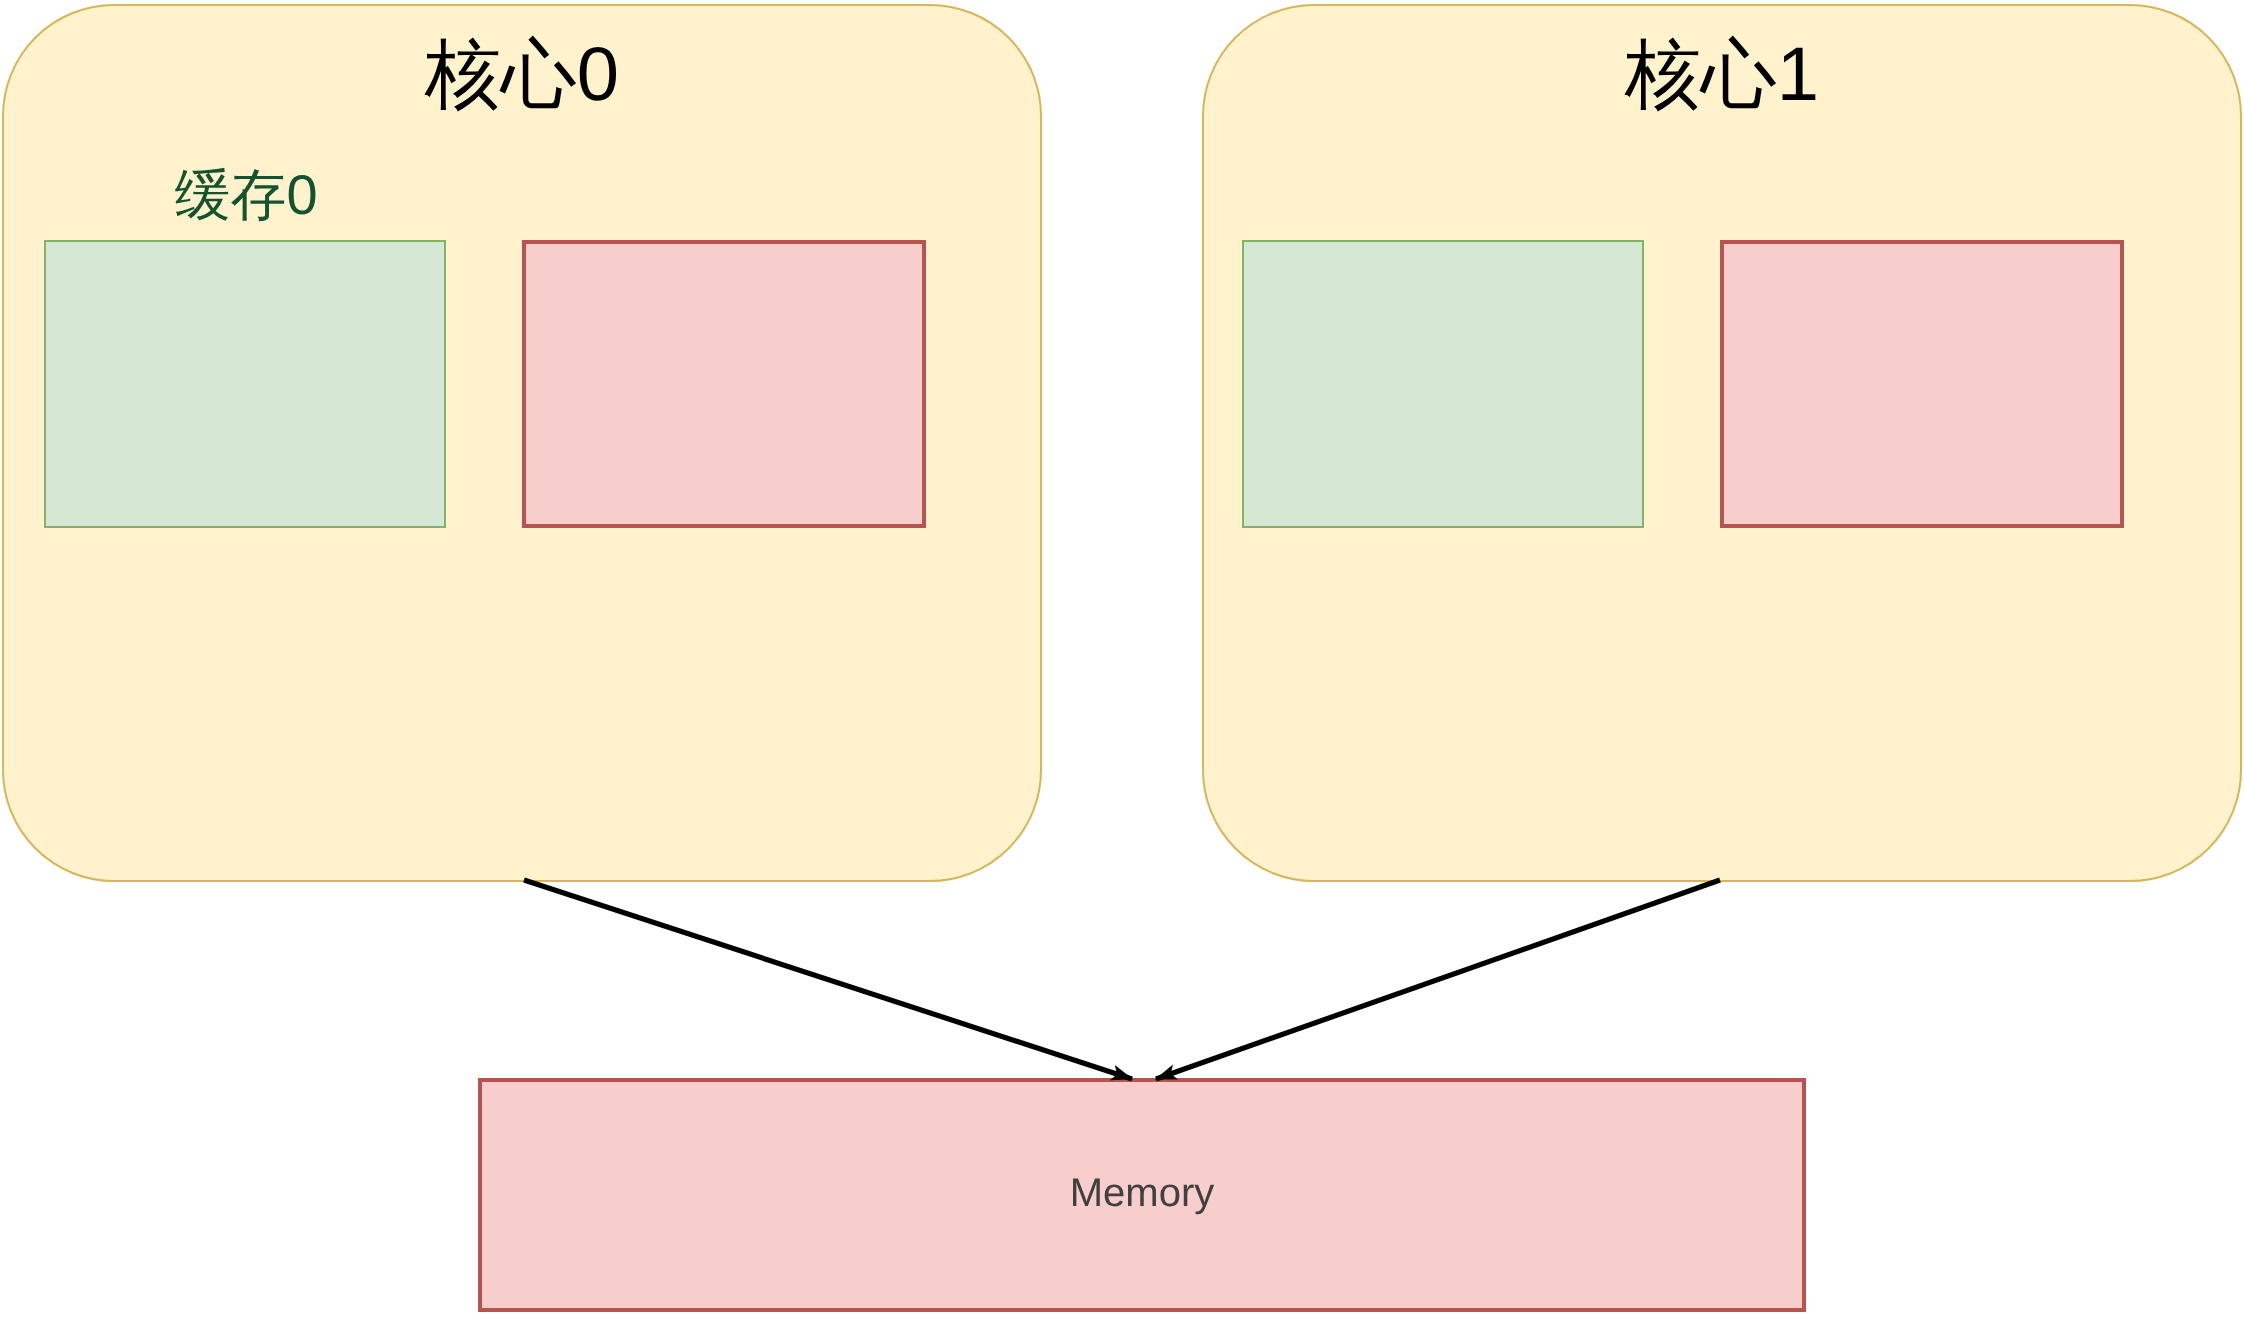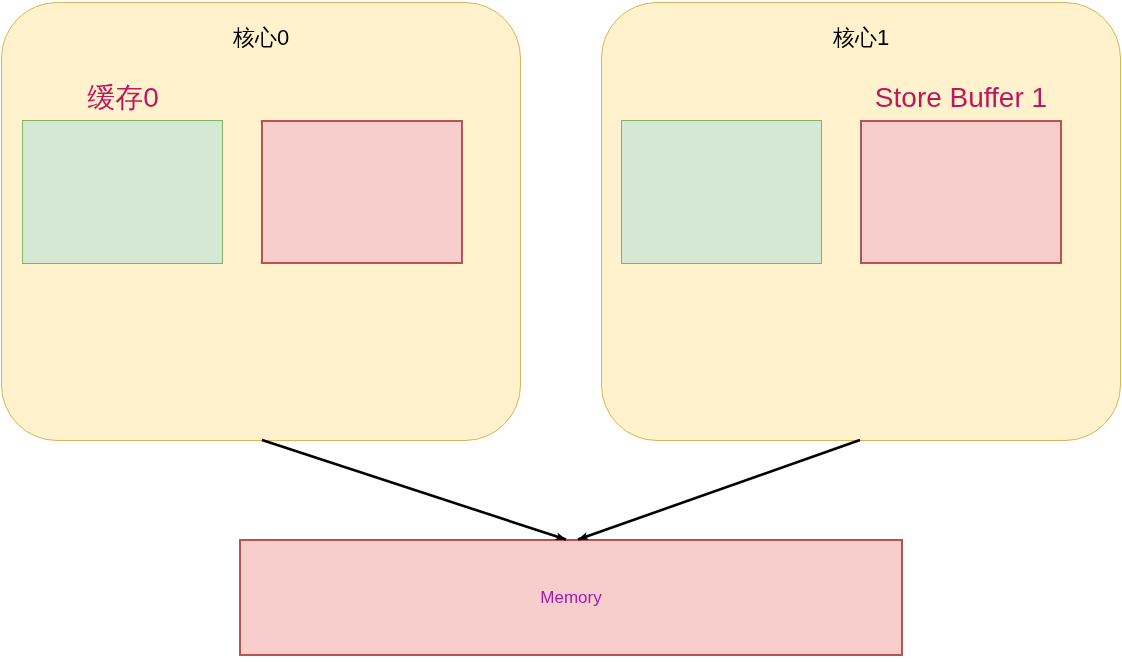--- a/index.html
+++ b/index.html
@@ -22,31 +22,31 @@
     background: #fff2cc;
     border: 1.6px solid #d6b656;
     border-radius: 56px;
   }
   .core-title {
     position: absolute;
     left: 0;
     right: 0;
     top: 14px;
     text-align: center;
-    font-size: 22px;
+    font-size: 38px;
     line-height: 42px;
     color: #000000;
     white-space: nowrap;
   }
   .unit-label {
     position: absolute;
     text-align: center;
     font-size: 28px;
     line-height: 34px;
-    color: #be185d;
+    color: #14532d;
     white-space: nowrap;
   }
   .cache-box {
     position: absolute;
     box-sizing: border-box;
     background: #d5e8d4;
     border: 1.8px solid #82b366;
   }
   .sb-box {
     position: absolute;
@@ -57,23 +57,23 @@
   .memory-box {
     position: absolute;
     box-sizing: border-box;
     background: #f8cecc;
     border: 2.4px solid #b85450;
     display: flex;
     align-items: center;
     justify-content: center;
   }
   .memory-label {
-    font-size: 17px;
+    font-size: 20px;
     line-height: 21px;
-    color: #a21caf;
+    color: #404040;
     white-space: nowrap;
     text-align: center;
   }
   #arrows {
     position: absolute;
     left: 0;
     top: 0;
     width: 1122px;
     height: 662px;
     pointer-events: none;
@@ -87,21 +87,20 @@
   <div class="core-box" style="left:1px; top:2px; width:520px; height:439px;">
     <div class="core-title">核心0</div>
     <div class="unit-label" style="left:21px; top:78px; width:200px;">缓存0</div>
     <div class="cache-box" style="left:20px; top:117px; width:201px; height:144px;"></div>
     <div class="sb-box" style="left:259px; top:117px; width:202px; height:144px;"></div>
   </div>
 
   <div class="core-box" style="left:601px; top:2px; width:520px; height:439px;padding-left:23px;">
     <div class="core-title">核心1</div>
     <div class="cache-box" style="left:19px; top:117px; width:201px; height:144px;"></div>
-    <div class="unit-label" style="left:258px; top:78px; width:202px;">Store Buffer 1</div>
     <div class="sb-box" style="left:258px; top:117px; width:202px; height:144px;"></div>
   </div>
 
   <div class="memory-box" style="left:239px; top:539px; width:664px; height:117px;">
     <span class="memory-label">Memory</span>
   </div>
 
   <svg id="arrows" viewBox="0 0 1122 662">
     <defs>
       <marker id="ah" markerWidth="12" markerHeight="12" refX="10.4" refY="4" orient="auto" markerUnits="userSpaceOnUse">

